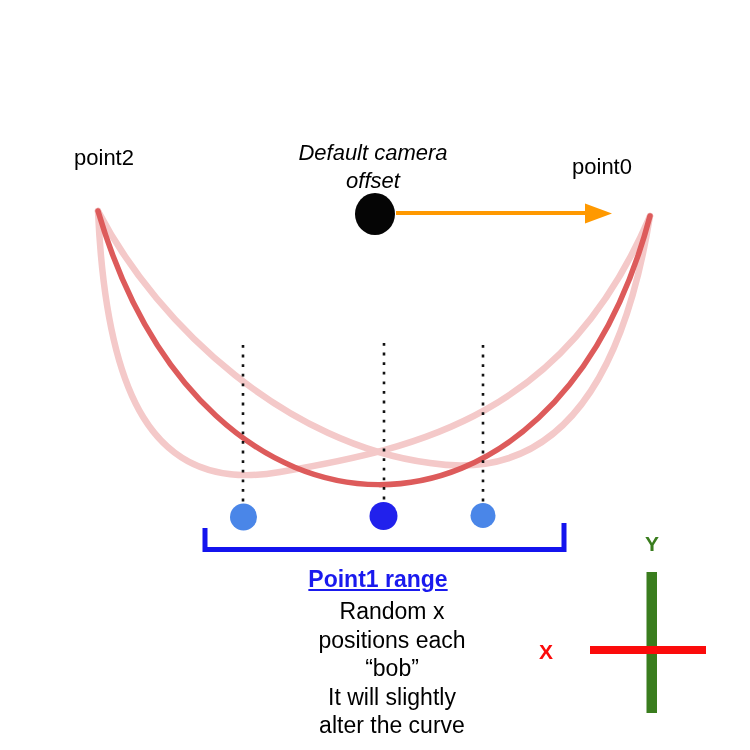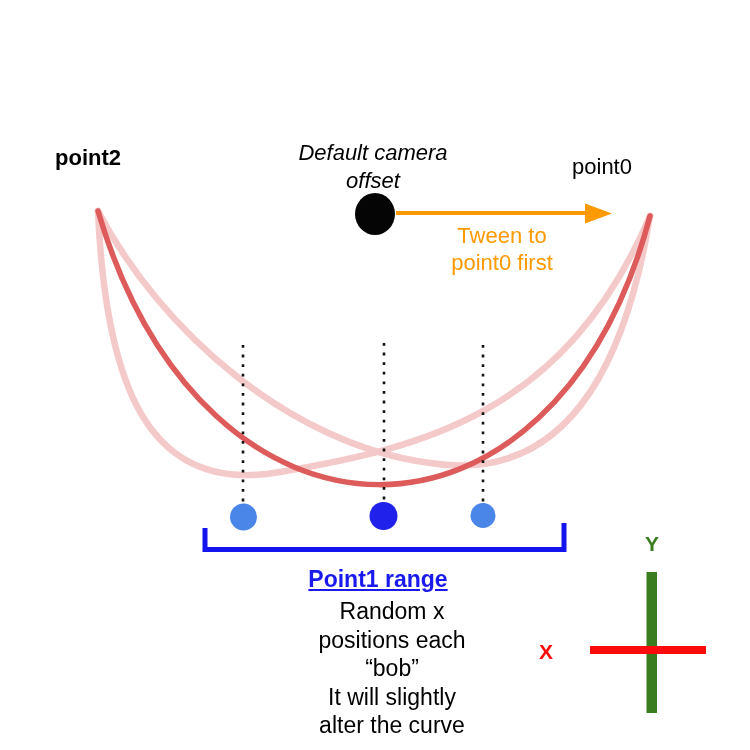--- a/index.html
+++ b/index.html
@@ -84,29 +84,27 @@
     <circle cx="243.5" cy="517" r="13.5" fill="#4a86e8"></circle>
     <circle cx="383.5" cy="516" r="14" fill="#2121ec"></circle>
     <circle cx="483" cy="515.5" r="12.5" fill="#4a86e8"></circle>
 
     <path d="M 205 528 L 205 549.5 L 564 549.5 L 564 523" fill="none" stroke-width="5" stroke="#1414ee"></path>
 
     <rect x="646.5" y="572" width="10.5" height="141" fill="#3a7d1e"></rect>
     <rect x="590" y="646" width="116" height="8" fill="#fb0b0b"></rect>
   </svg>
 
-  <div class="label" style="left:88px; top:146px;font-weight:bold;">point2</div>
+  <div class="label" style="left:104px; top:146px;">point2</div>
 
   <div class="label multiline" style="left:373px; top:139px;font-style:italic;">Default camera
 offset</div>
 
   <div class="label" style="left:602px; top:155px;">point0</div>
 
-  <div class="label tween" style="left:502px; top:222px;">Tween to
-point0 first</div>
 
   <div class="label range-title" style="left:378px; top:565px;text-align:center;">Point1 range</div>
 
   <div class="label description" style="left:392px; top:597px;">Random x
 positions each
 “bob”
 It will slightly
 alter the curve</div>
 
   <div class="label axis-x" style="left:546px; top:641px;">X</div>

